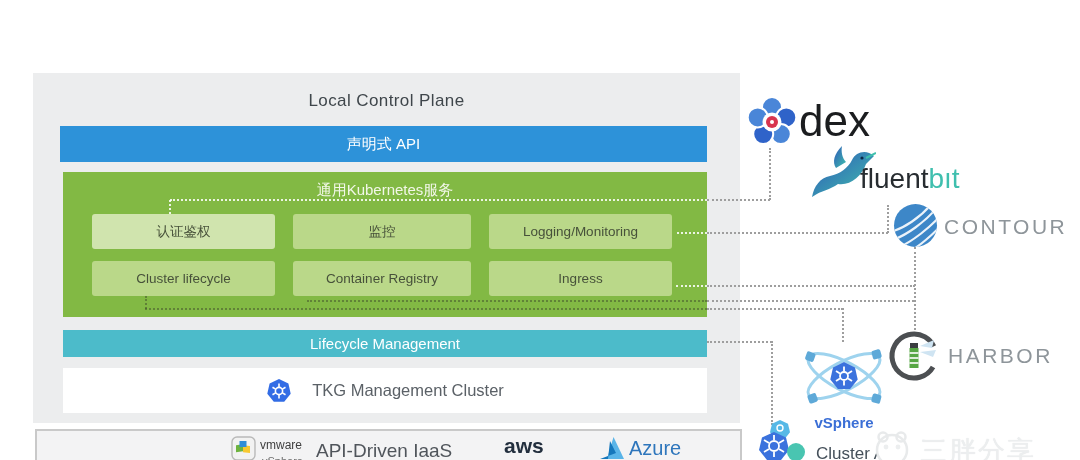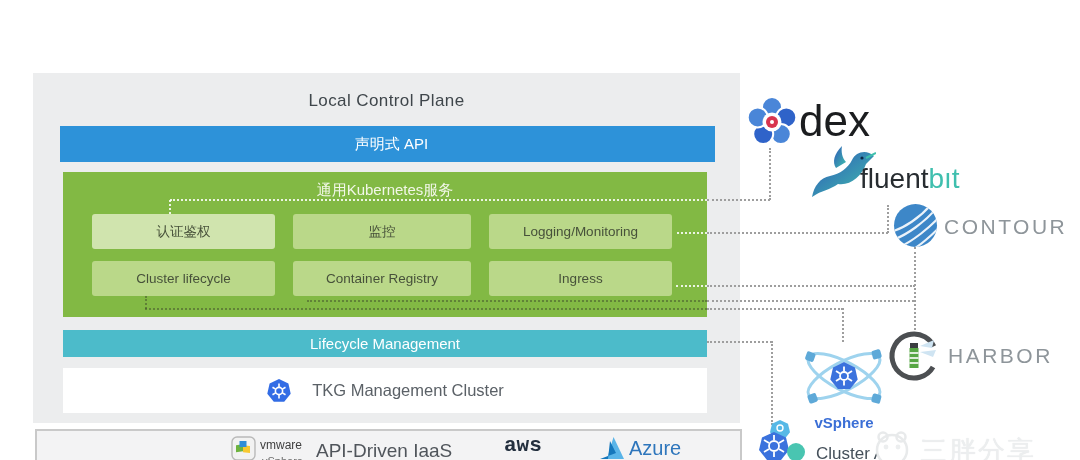--- a/index.html
+++ b/index.html
@@ -3,21 +3,21 @@
 <meta charset="utf-8">
 <style>
   html,body{margin:0;padding:0;background:#fff;}
   #canvas{position:relative;width:1080px;height:460px;overflow:hidden;background:#fff;
           font-family:"Liberation Sans",sans-serif;}
   .abs{position:absolute;}
   
   .panel{background:#ecedee;}
   .panel-title{color:#3f464b;font-size:17px;letter-spacing:.4px;text-align:center;}
   .bar{display:flex;align-items:center;justify-content:center;color:#fff;font-size:15px;}
-  .bar-blue{background:#2d92d9;padding-left:8px;}
+  .bar-blue{background:#2d92d9;}
   .bar-teal{background:#4cbbca;}
   .green-box{background:#82b944;}
   .green-title{position:absolute;left:0;right:0;top:9px;text-align:center;color:#f2f7e8;font-size:15px;}
   .svc{position:absolute;display:flex;align-items:center;justify-content:center;
        background:#bad889;border-radius:3px;color:#47513a;font-size:13.5px;}
   .svc-hl{background:#d0e4ae;}
   .white-bar{background:#fff;display:flex;align-items:center;justify-content:center;gap:20px;}
   .tkg-text{color:#5b6167;font-size:16.5px;}
   
   .dot-h{height:0;border-top:2px dotted #9e9e9e;}
@@ -244,21 +244,21 @@
       <rect x="5" y="10" width="7" height="7" fill="#6db33f" transform="skewY(-8)"></rect>
       <rect x="12" y="8" width="7" height="7" fill="#f8c830" transform="skewY(6)"></rect>
       <rect x="8.5" y="5" width="7" height="6" fill="#2f8dd8"></rect>
     </svg>
   </span>
   <span class="abs vm-text" style="left:260px;top:438px;">vmware</span>
   <span class="abs vm-sub" style="left:262px;top:455px;">vSphere</span>
 
   <span class="abs iaas-label" style="left:316px;top:440px;">API-Driven IaaS</span>
 
-  <span class="abs aws-text" style="left:504px;top:434px;font-family:Liberation Mono, monospace;">aws</span>
+  <span class="abs aws-text" style="left:504px;top:434px;">aws</span>
   <span class="abs" style="left:506px;top:456px;">
     
   </span>
 
   <span class="abs" style="left:600px;top:437px;">
     <svg width="24" height="22" viewBox="0 0 24 22">
       <polygon points="13.5,0 24,22 7,22" fill="#59b4e8"></polygon>
       <polygon points="10,4 16,16 0,22 8,22" fill="#1577bc"></polygon>
     </svg>
   </span>

